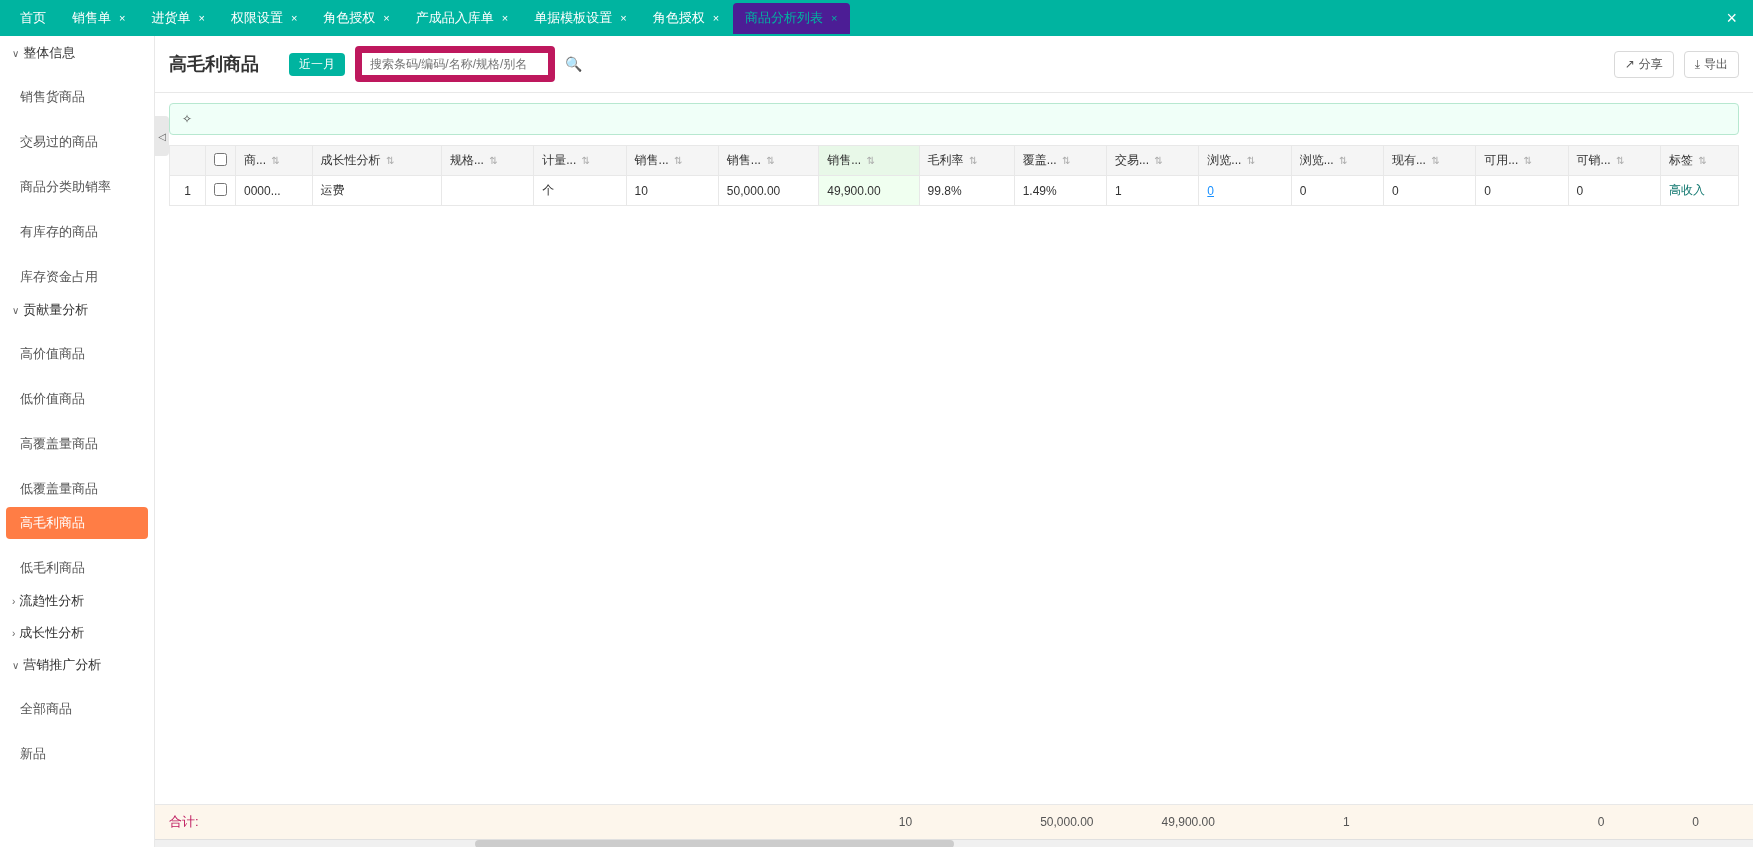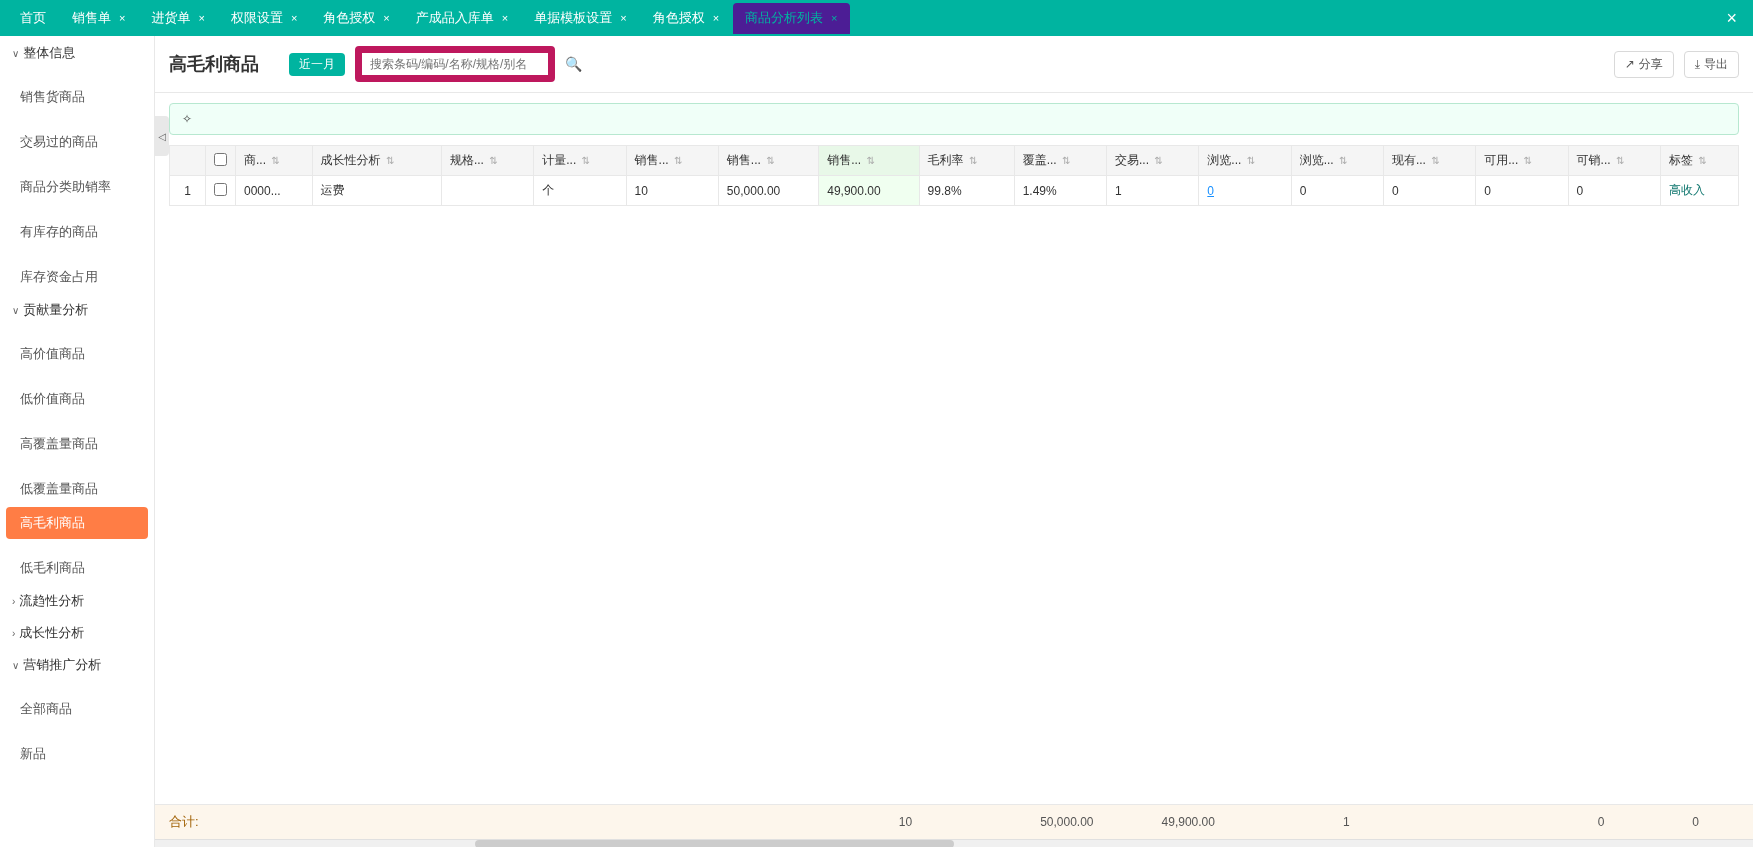--- a/index.html
+++ b/index.html
@@ -191,21 +191,21 @@
     .footer-bar {
       background: #fdf6ec;
       border-top: 1px solid #e8e8e8;
       padding: 8px 14px;
       display: flex;
       align-items: center;
       gap: 8px;
       font-size: 12px;
       color: #555;
     }
-    .footer-total-label { font-size: 13px; color: #a16207; margin-right: 10px; }
+    .footer-total-label { font-size: 13px; color: #be185d; margin-right: 10px; }
     .scrollbar-bar {
       height: 8px;
       background: #f0f0f0;
       border-top: 1px solid #e0e0e0;
     }
     .scrollbar-thumb {
       height: 8px;
       width: 30%;
       background: #ccc;
       border-radius: 4px;

